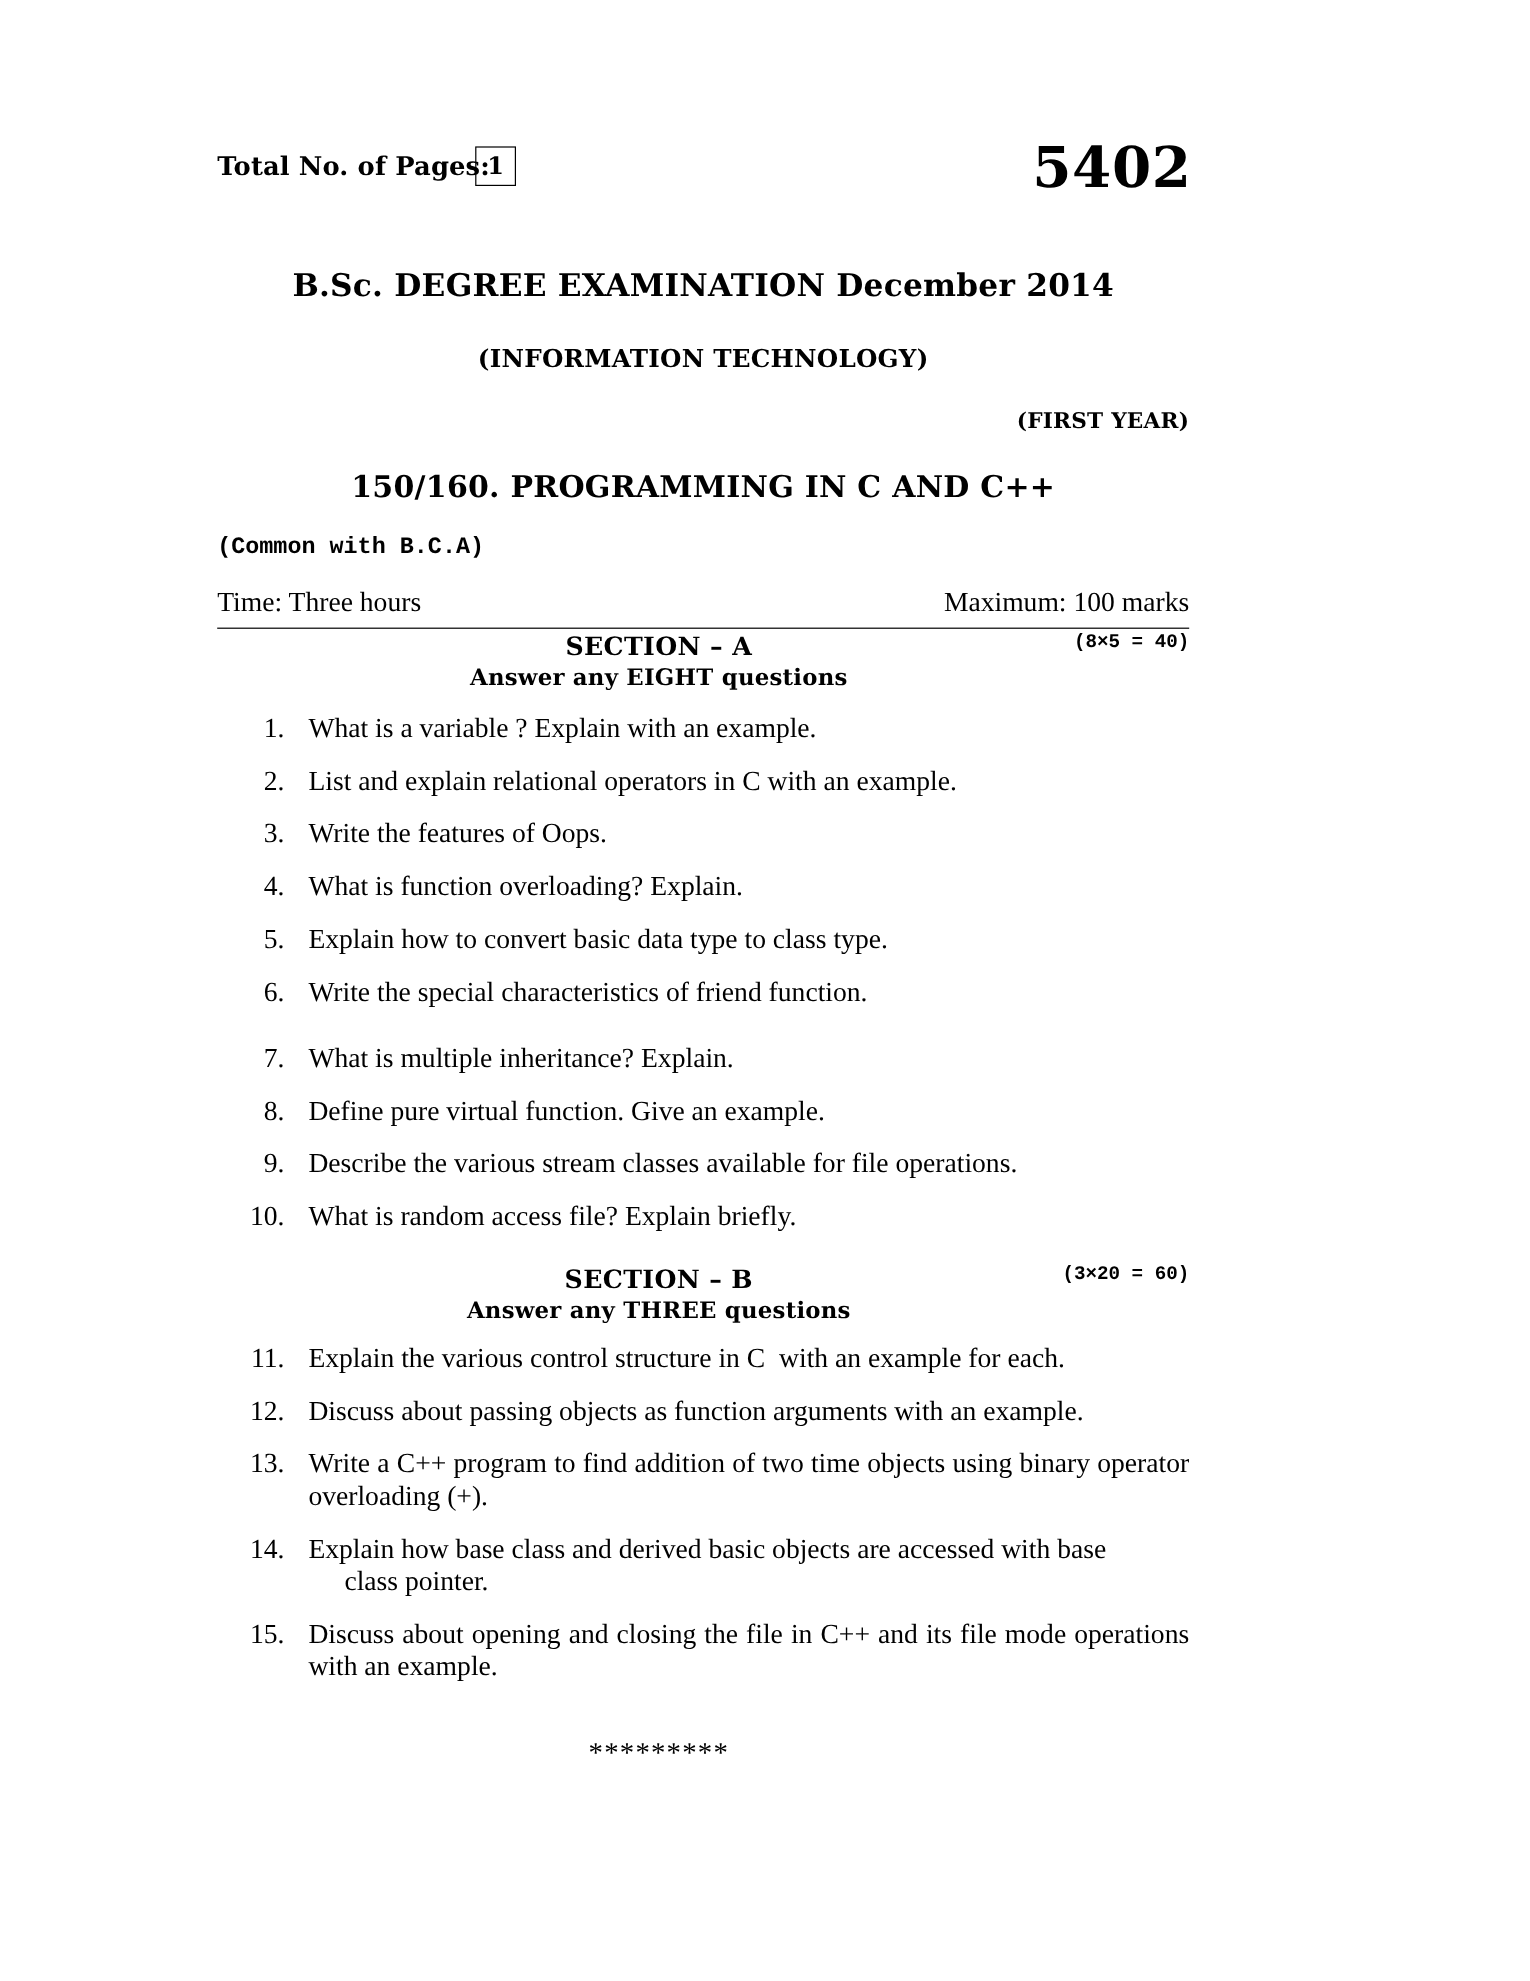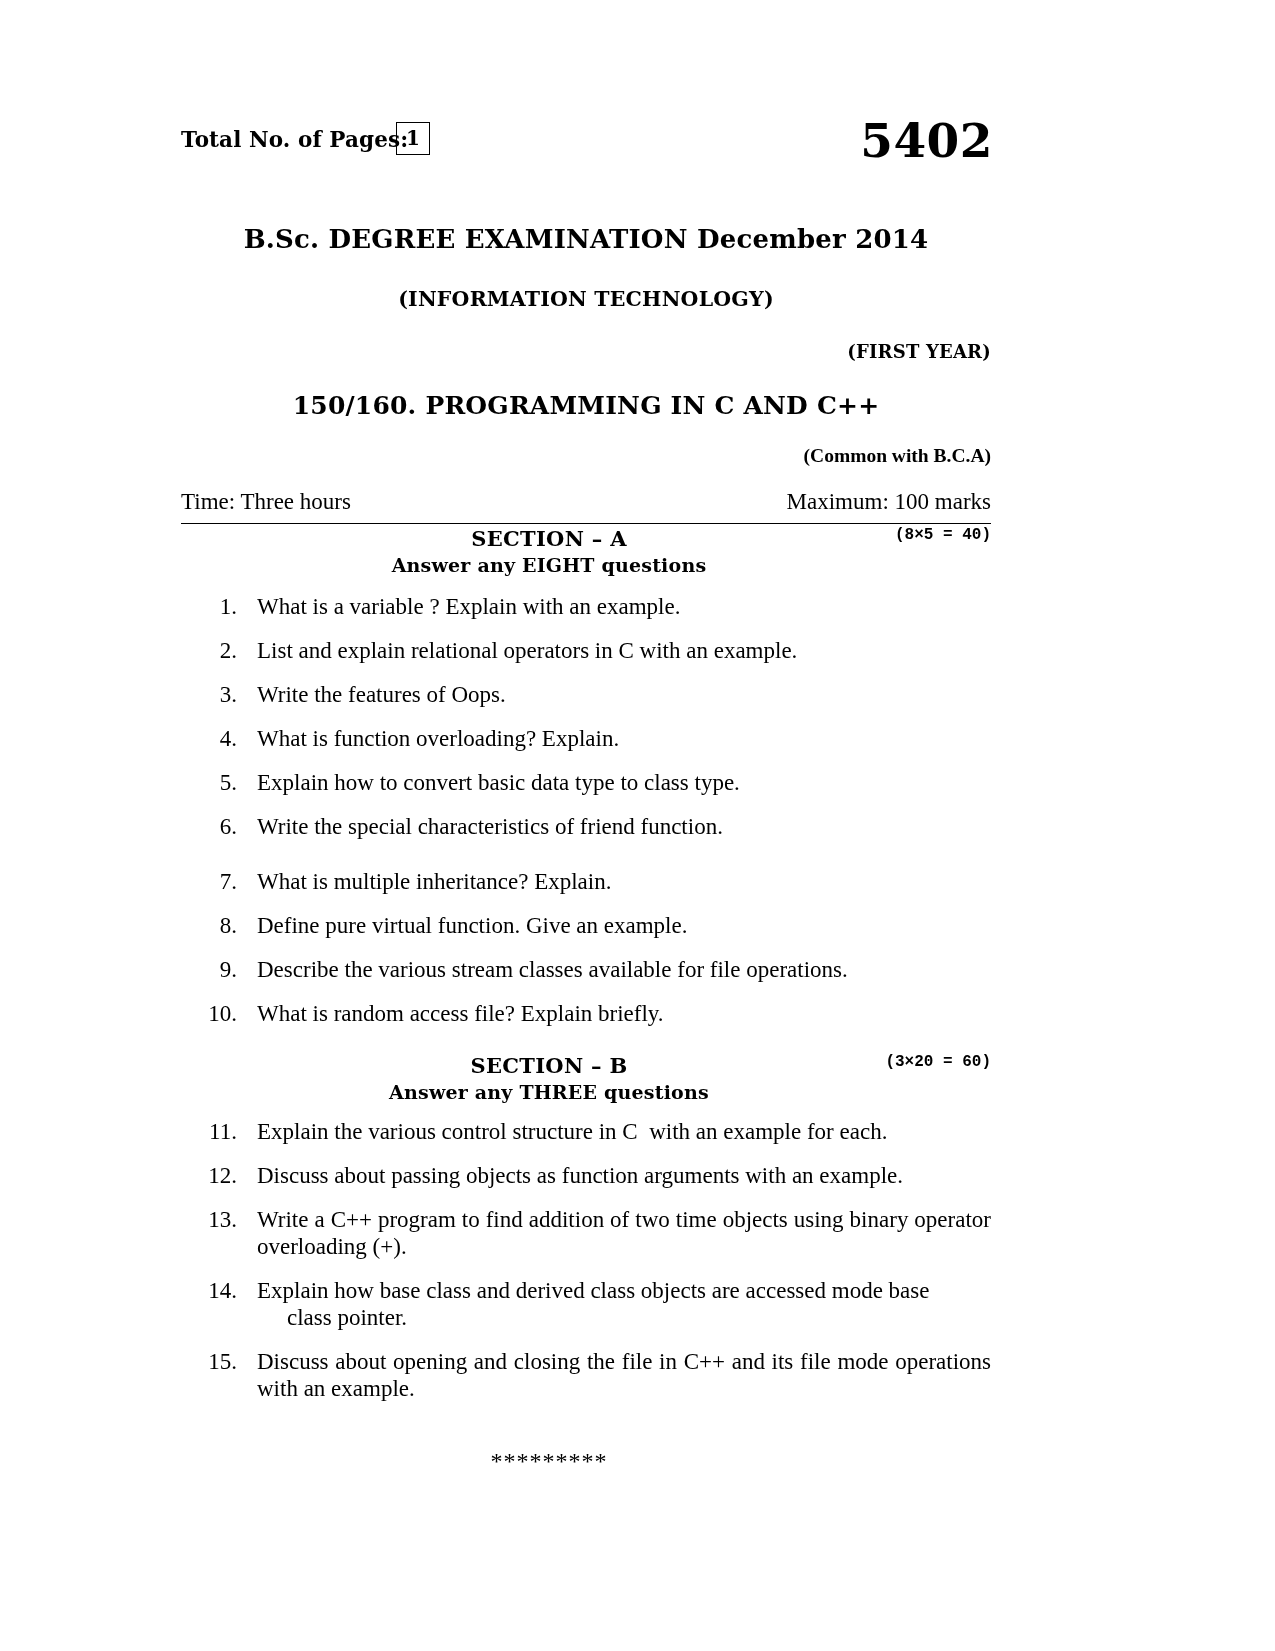--- a/index.html
+++ b/index.html
@@ -107,22 +107,22 @@
   }
   .title-course {
     text-align: center;
     font-family: "DejaVu Serif", "Liberation Serif", serif;
     font-weight: bold;
     font-size: 25px;
     letter-spacing: 0.2px;
     margin-top: 29px;
   }
   .title-common {
-    text-align: right;
-    font-family: Liberation Serif, serif;
+    text-align: left;
+    font-family: Liberation Mono, monospace;
     font-weight: bold;
     font-size: 19.5px;
     margin-top: 25px;
   }
 
   
   .time-row {
     position: relative;
     margin-top: 22px;
     height: 30px;
@@ -311,21 +311,21 @@
       <li class="qitem">
         <span class="qnum">12.</span>
         <span class="qtext">Discuss about passing objects as function arguments with an example.</span>
       </li>
       <li class="qitem justify">
         <span class="qnum">13.</span>
         <span class="qtext">Write a C++ program to find addition of two time objects using binary operator overloading (+).</span>
       </li>
       <li class="qitem justify hang2">
         <span class="qnum">14.</span>
-        <span class="qtext">Explain how base class and derived class objects are accessed mode base</span>
+        <span class="qtext">Explain how base class and derived basic objects are accessed with base</span>
         <span class="qline2">class pointer.</span>
       </li>
       <li class="qitem justify">
         <span class="qnum">15.</span>
         <span class="qtext">Discuss about opening and closing the file in C++ and its file mode operations with an example.</span>
       </li>
     </ol>
 
     <div class="footer-stars">*********</div>
 

